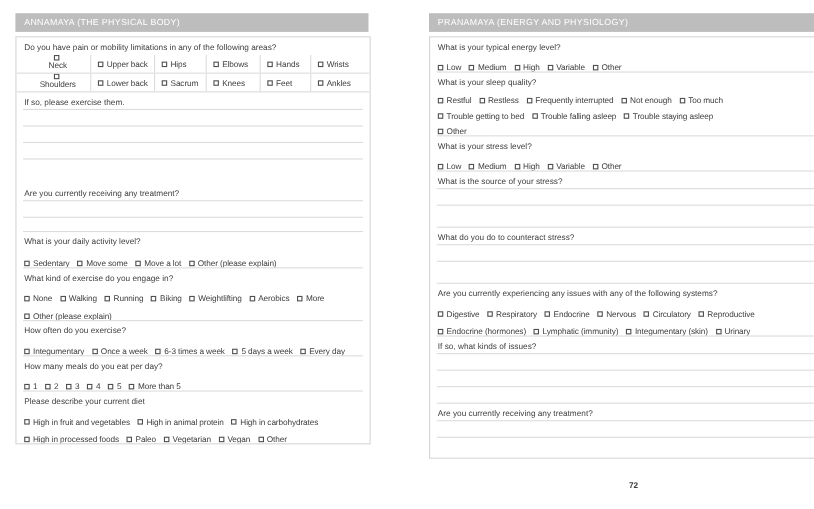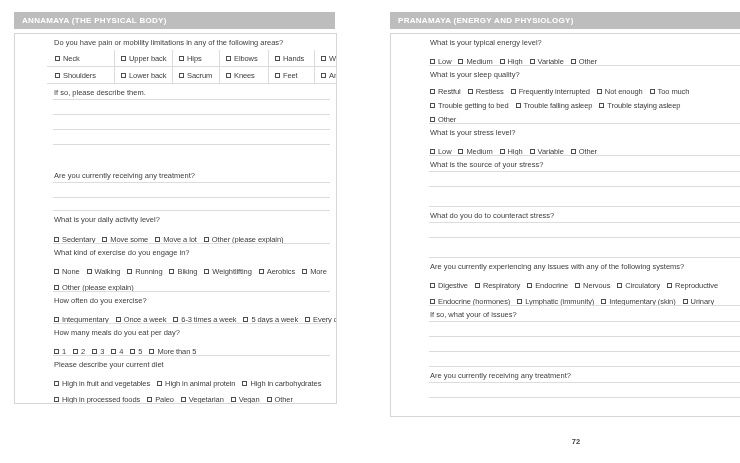--- a/index.html
+++ b/index.html
@@ -11,24 +11,24 @@
   body{
     width:740px;height:463px;position:relative;overflow:hidden;
     font-family:"Liberation Sans",sans-serif;font-size:7.5px;color:var(--body_text);
   }
   .page{position:absolute;top:12px;}
   #pageL{left:14px;width:323px;}
   #pageR{left:390px;width:372px;}
   .hdr{
     height:17px;background:var(--header_bar);color:var(--header_text);
     display:flex;align-items:center;padding-left:8px;
-    font-size:8px;letter-spacing:.3px;width:calc(100% - 2px);font-weight:bold;
+    font-size:8px;letter-spacing:.3px;width:calc(100% - 2px);
   }
   .content{
-    margin-top:4px;border:1px solid var(--box_border);background:#fff;overflow:hidden;padding-left:32px;
+    margin-top:4px;border:1px solid var(--box_border);background:#fff;overflow:hidden;
   }
   #pageL .content{height:371px;}
   #pageR .content{height:384px;}
   .row{position:relative;display:flex;align-items:center;padding:0 7px;height:16px;white-space:nowrap;}
   .row.h17{height:17px;}
   .row.h14{height:14px;}
   .row.b::after,.spb::after,.rule::after{
     content:"";position:absolute;left:6px;right:6px;bottom:0;
     border-bottom:1px solid var(--line);
   }
@@ -36,21 +36,21 @@
   .sp{position:relative;}
   .sp22{height:22px;} .sp13{height:13px;} .sp20{height:20px;} .sp15{height:15px;}
   .opts{letter-spacing:-.1px;align-items:flex-end;}
   .opt{display:inline-flex;align-items:center;margin-right:7px;}
   .cb{width:5px;height:5px;border:1px solid var(--checkbox);margin-right:3px;flex:none;background:#fff;}
   .prow{
     display:grid;grid-template-columns:68px 58px 47px 49px 46px 1fr;
     height:17px;border-bottom:1px solid var(--line);letter-spacing:-.1px;
   }
   .pcell{display:flex;align-items:center;padding-left:6px;border-right:1px solid var(--line);overflow:hidden;}
-  .pcell:first-child{padding-left:8px;}
+  .pcell:first-child{padding-left:8px;flex-direction:column;}
   .pcell:last-child{border-right:none;text-align:center;}
   .pagenum{position:absolute;top:425px;left:0;right:0;text-align:center;font-weight:bold;font-size:7.5px;}
 </style>
 </head>
 <body>
 
 <div class="page" id="pageL">
   <div class="hdr">ANNAMAYA (THE PHYSICAL BODY)</div>
   <div class="content">
 
@@ -107,21 +107,21 @@
             <span>Feet</span>
           </span>
           <span class="pcell">
             <span class="cb"></span>
             <span>Ankles</span>
           </span>
         </div>
     </div>
 
     <div class="row b">
-        <span>If so, please describe them.</span>
+        <span>If so, please exercise them.</span>
       </div>
     <div class="rule"></div>
     <div class="rule"></div>
     <div class="rule"></div>
     <div class="sp sp22"></div>
 
     <div class="row b">
         <span>Are you currently receiving any treatment?</span>
       </div>
     <div class="rule"></div>
@@ -444,21 +444,21 @@
           <span class="cb"></span>
           <span>Integumentary (skin)</span>
         </span>
         <span class="opt">
           <span class="cb"></span>
           <span>Urinary</span>
         </span>
       </div>
 
     <div class="row b">
-        <span>If so, what your of issues?</span>
+        <span>If so, what kinds of issues?</span>
       </div>
     <div class="rule"></div>
     <div class="rule"></div>
     <div class="sp sp15 spb"></div>
 
     <div class="row b">
         <span>Are you currently receiving any treatment?</span>
       </div>
     <div class="rule"></div>
 

